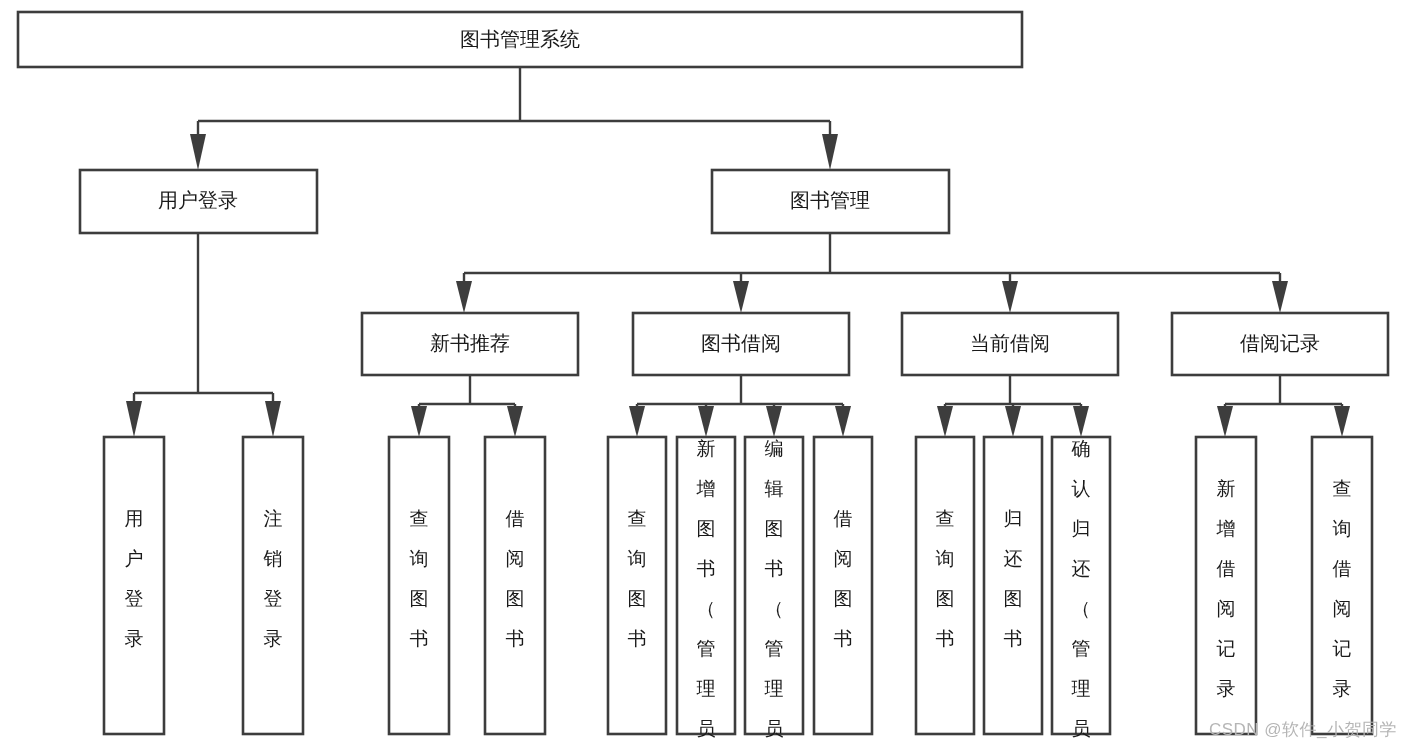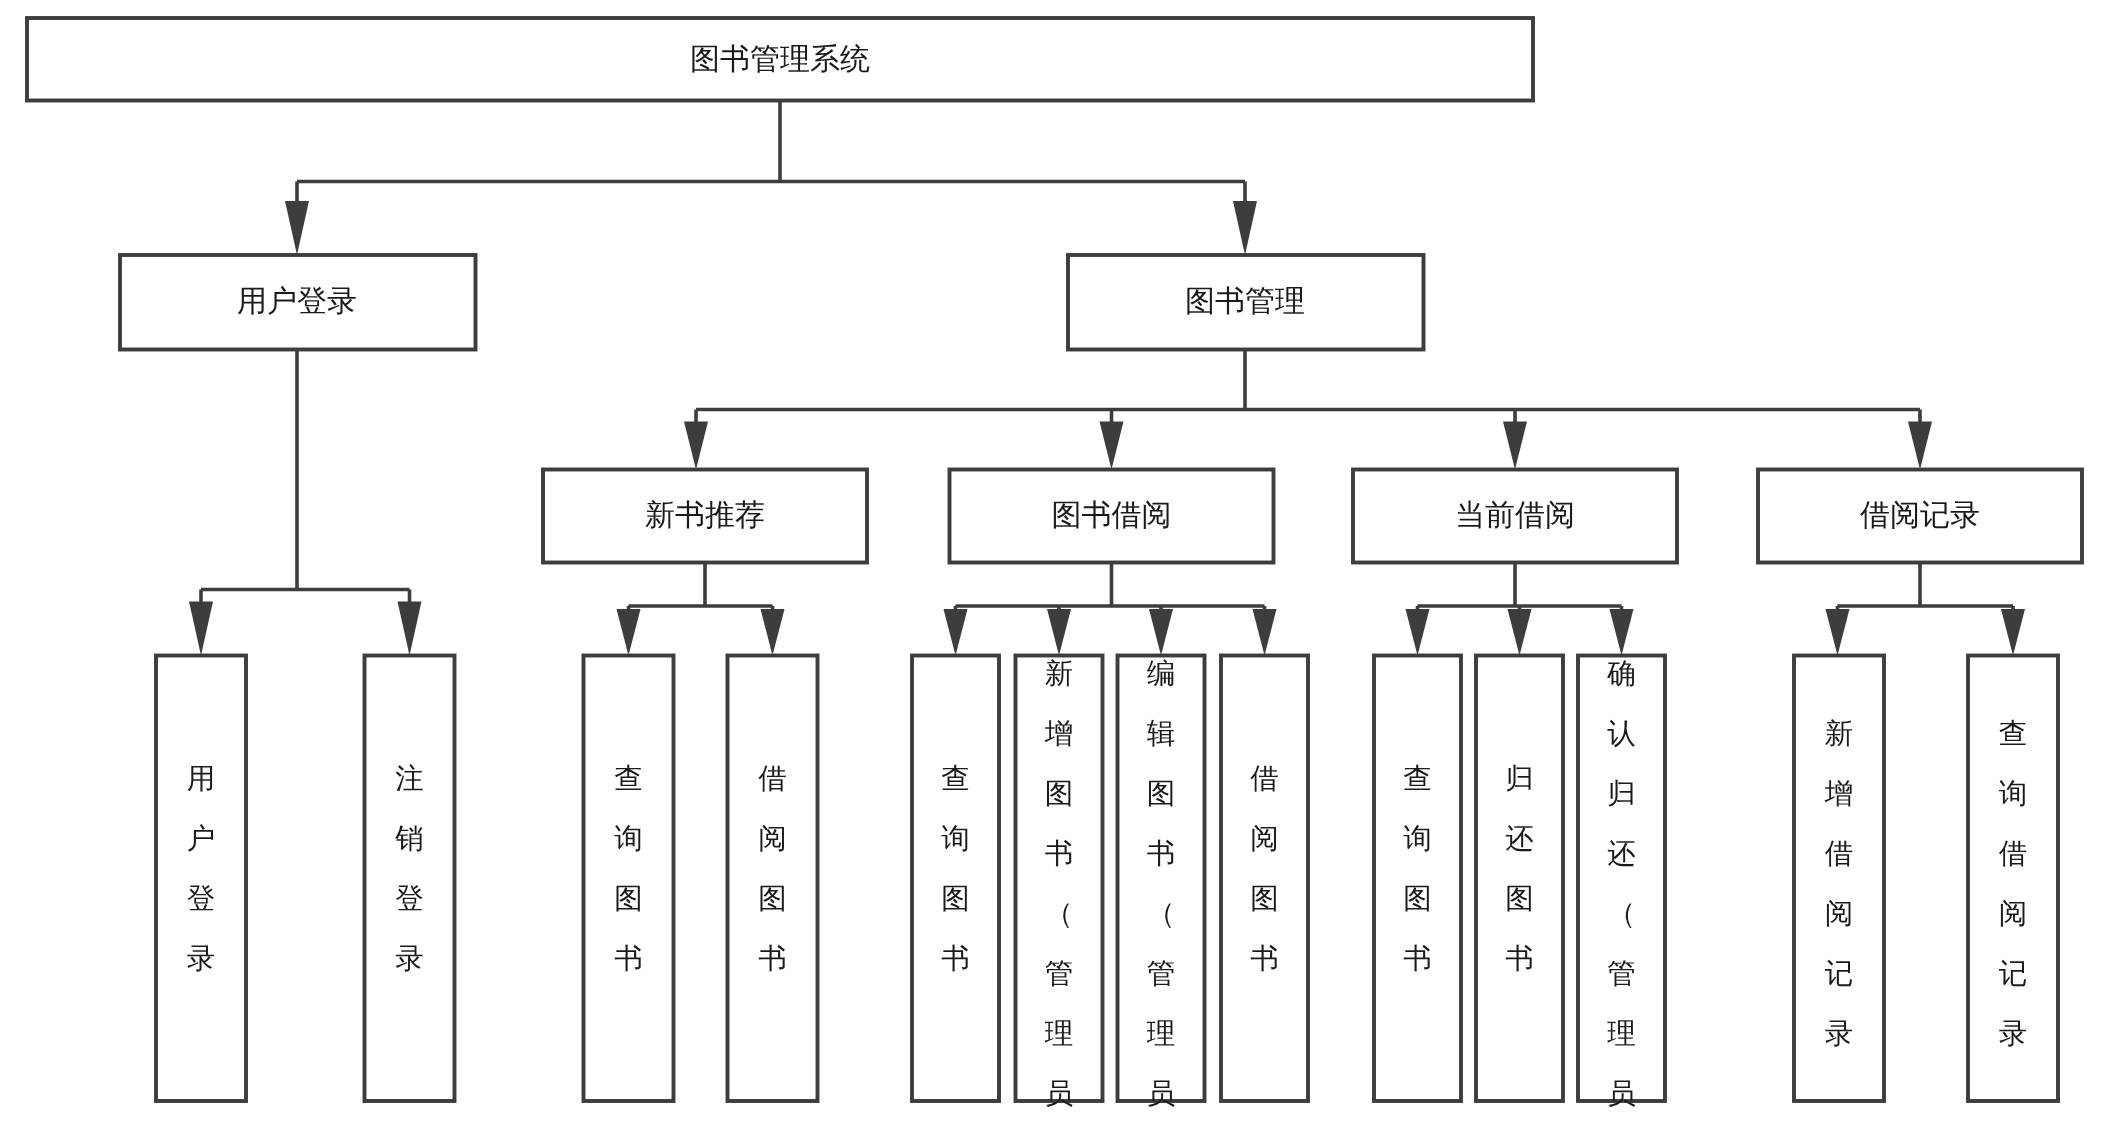--- a/index.html
+++ b/index.html
@@ -217,13 +217,14 @@
       <rect class="node-box" x="1196" y="437" width="60" height="297"></rect>
       <text class="leaf-label-v" x="1226" y="495"><tspan x="1226" y="495">新</tspan><tspan x="1226" y="535">增</tspan><tspan x="1226" y="575">借</tspan><tspan x="1226" y="615">阅</tspan><tspan x="1226" y="655">记</tspan><tspan x="1226" y="695">录</tspan></text>
     </g>
     <g>
       <rect class="node-box" x="1312" y="437" width="60" height="297"></rect>
       <text class="leaf-label-v" x="1342" y="495"><tspan x="1342" y="495">查</tspan><tspan x="1342" y="535">询</tspan><tspan x="1342" y="575">借</tspan><tspan x="1342" y="615">阅</tspan><tspan x="1342" y="655">记</tspan><tspan x="1342" y="695">录</tspan></text>
     </g>
 
   </svg>
 
+  <div class="watermark">CSDN @软件_小贺同学</div>
 </div>
 
 </body></html>

